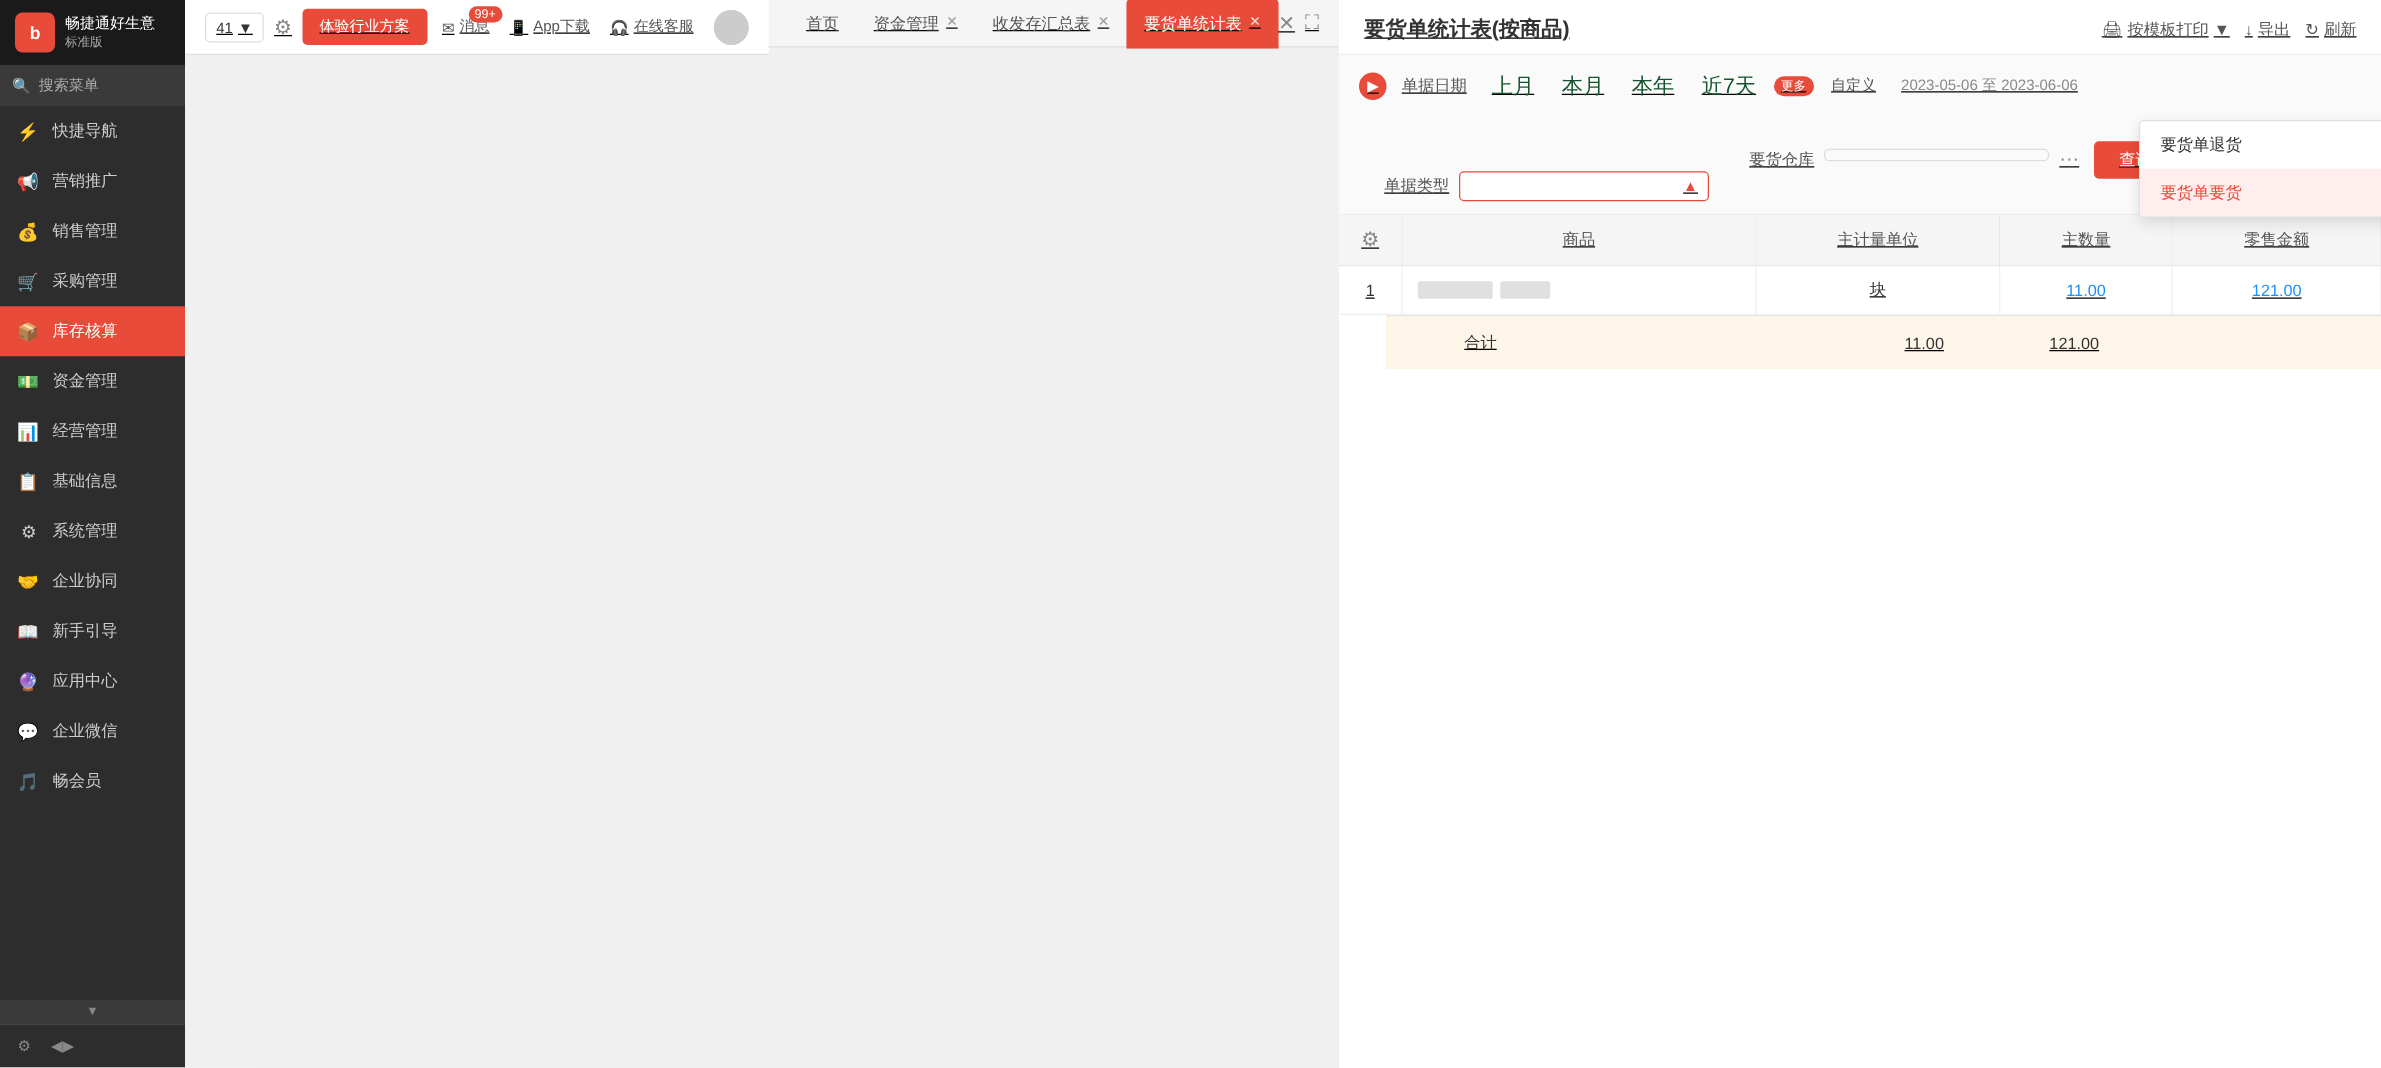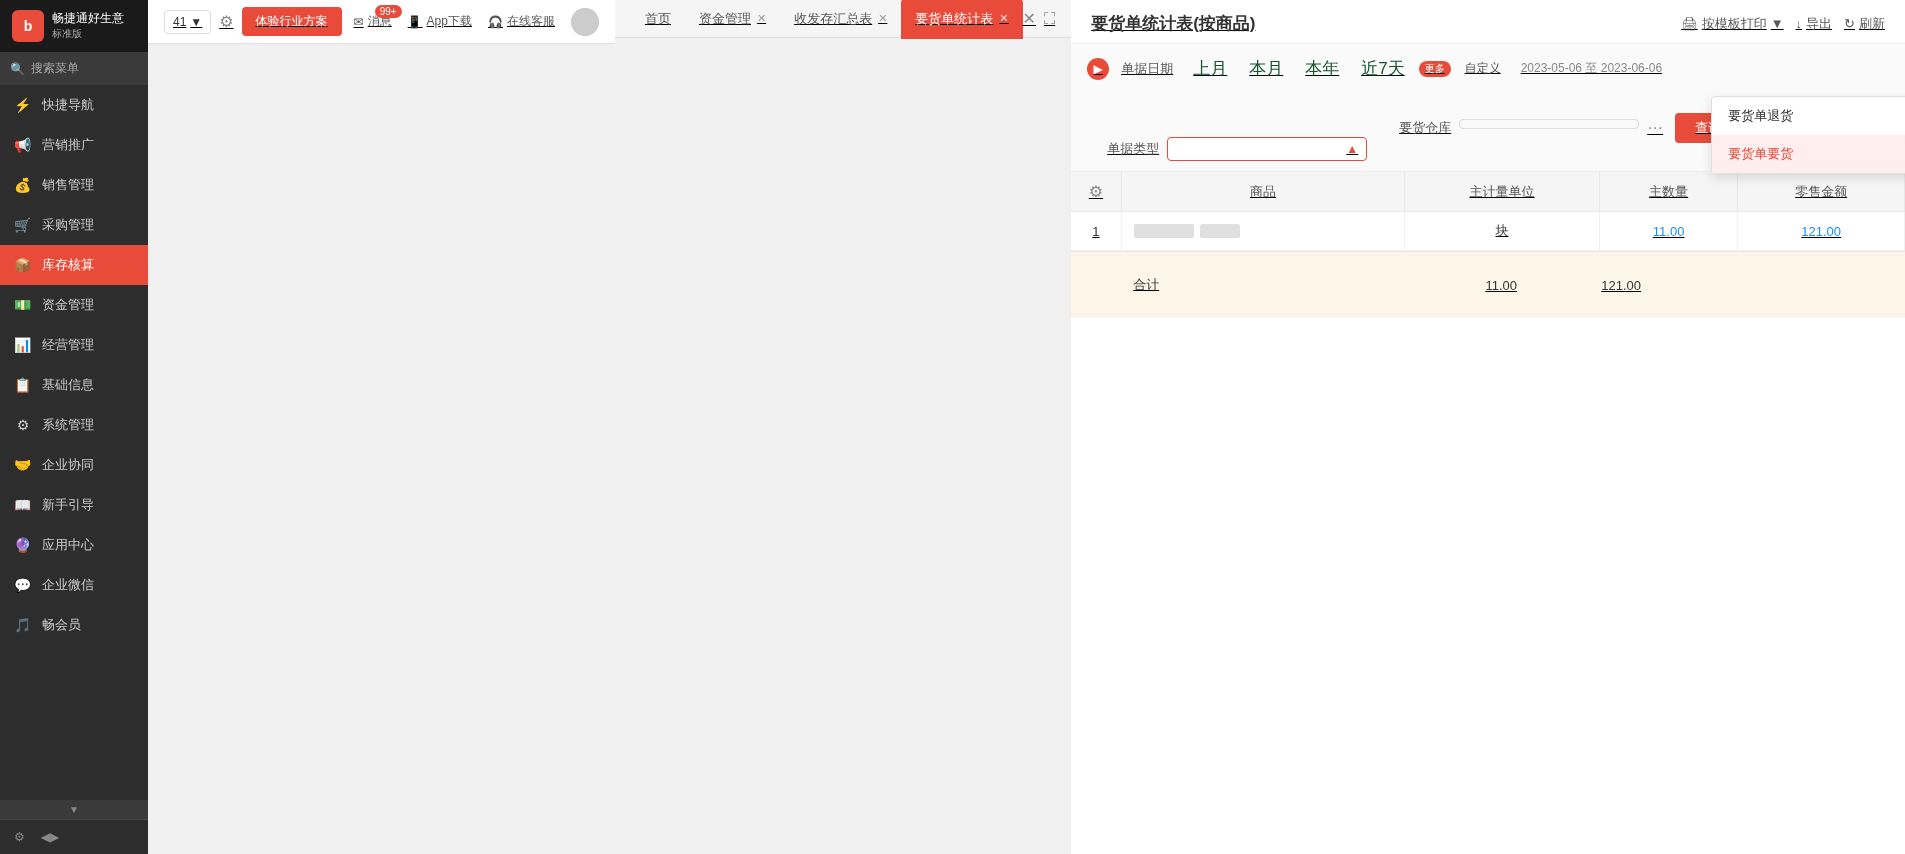--- a/index.html
+++ b/index.html
@@ -387,24 +387,25 @@
     }
     tbody td.link-cell { color: #1890ff; cursor: pointer; }
 
     .settings-icon { font-size: 16px; color: #888; cursor: pointer; }
 
     
     .table-footer {
       background: #fdf5e8;
       display: flex;
       align-items: center;
-      padding: 24px 0;
+      padding: 12px 0;
       border-top: 1px solid #e8e8e8;
       position: sticky;
       bottom: 0;
+      margin-left: 38px;
     }
     .table-footer .footer-cell {
       padding: 0 12px;
       text-align: center;
       color: #333;
       font-size: 13px;
     }
     .product-name-cell {
       display: flex;
       align-items: center;

